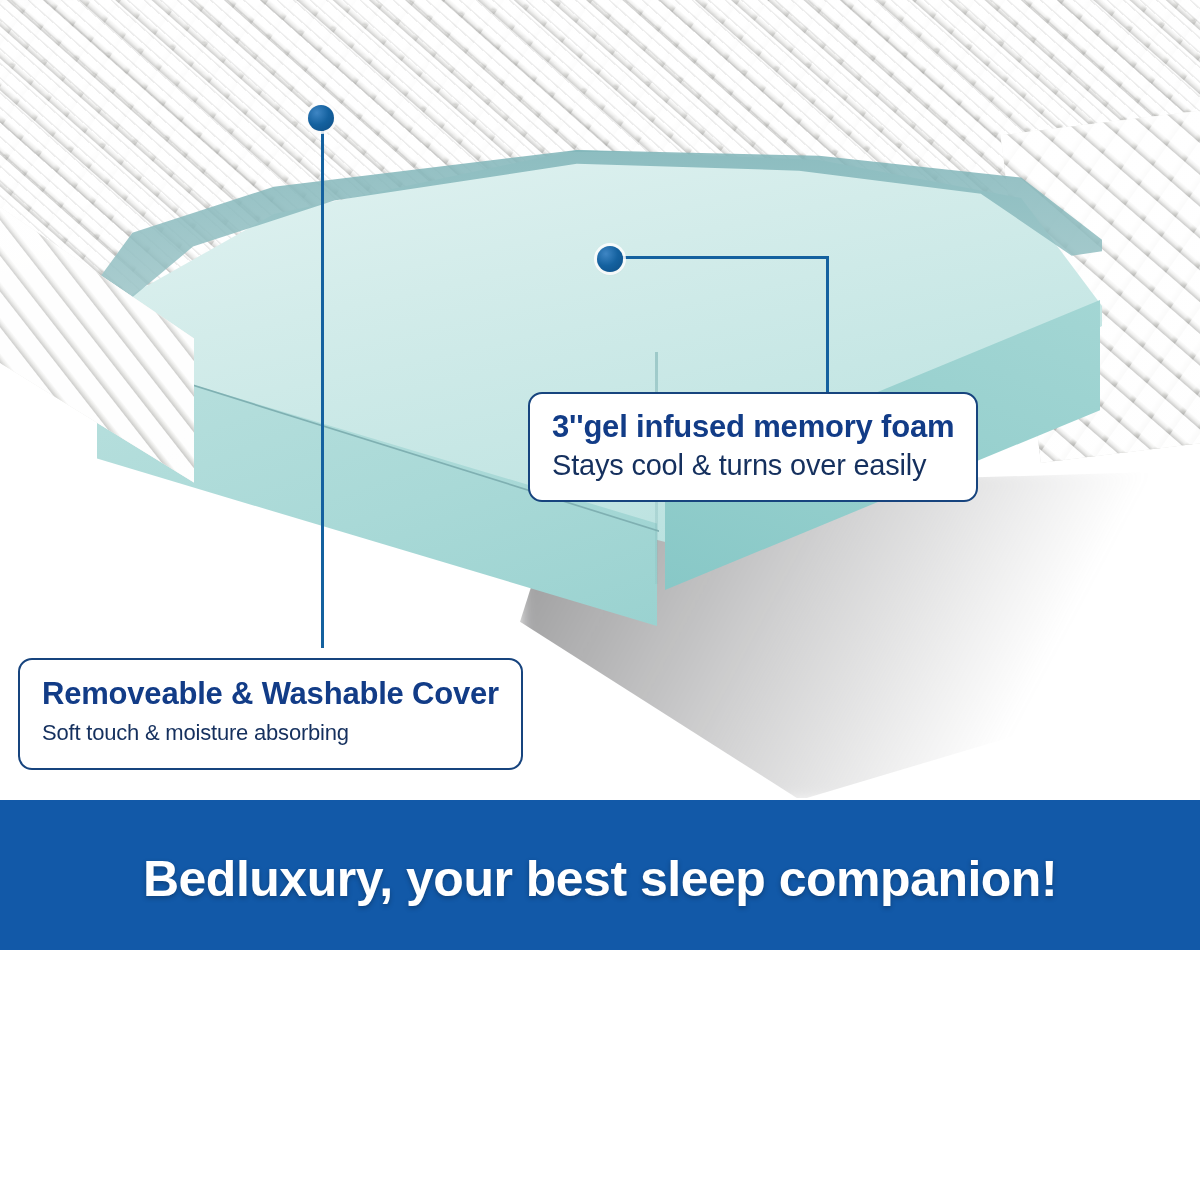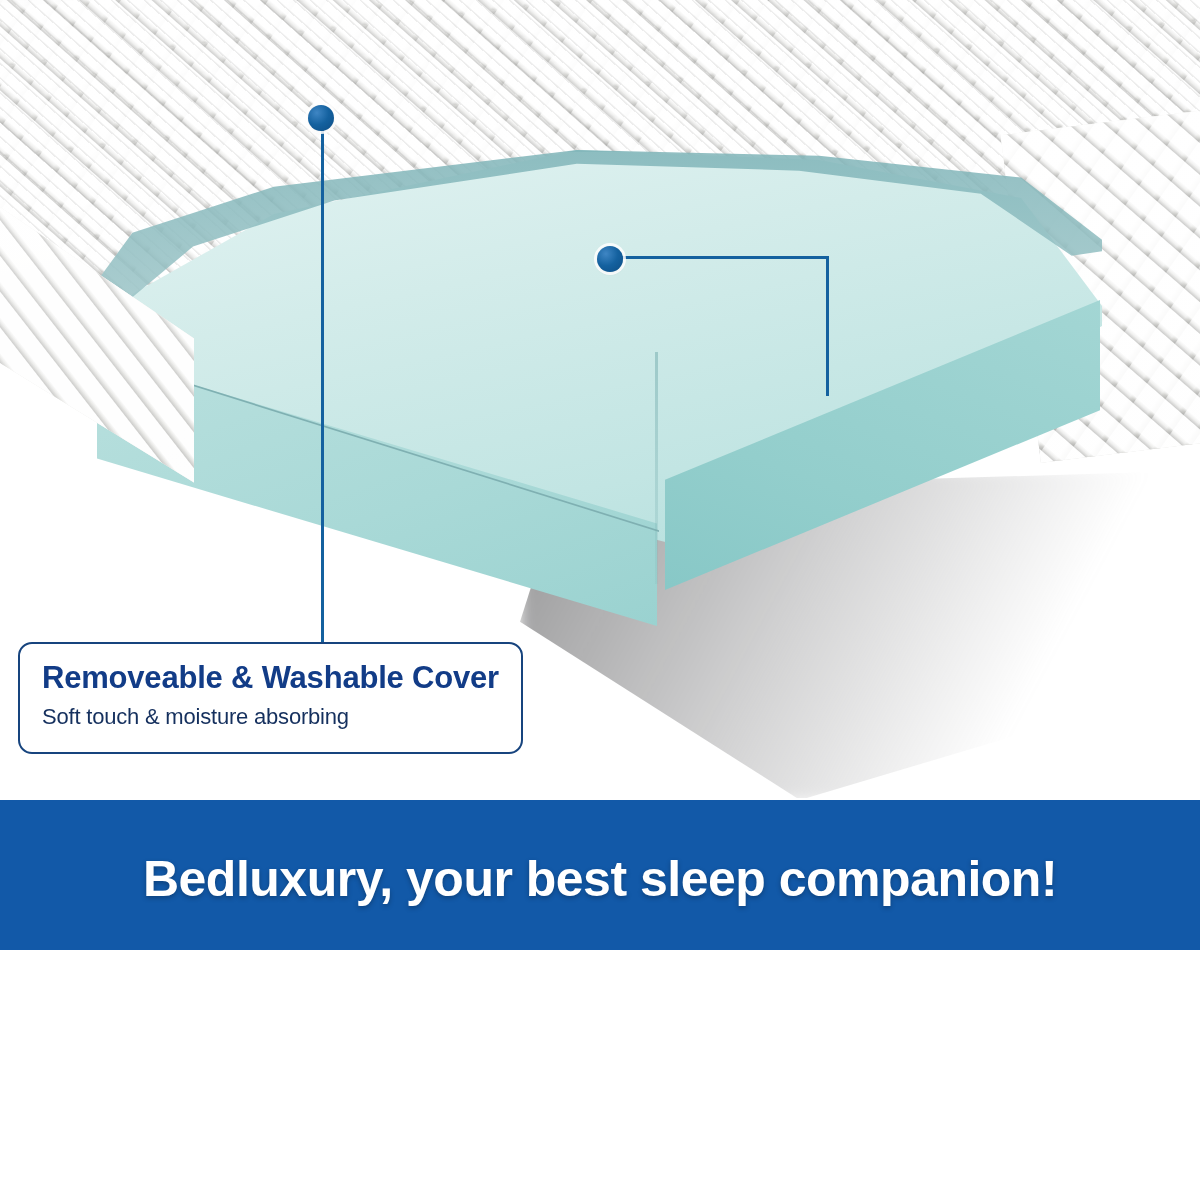--- a/index.html
+++ b/index.html
@@ -146,21 +146,21 @@
   .callout .c-title {
     font-weight: bold; color: #123c87; letter-spacing: -0.2px;
     white-space: nowrap;
   }
   .callout .c-sub {
     color: #15305e; letter-spacing: -0.2px; white-space: nowrap;
   }
   #callout-foam { left: 528px; top: 392px; }
   #callout-foam .c-title { font-size: 31px; line-height: 38px; }
   #callout-foam .c-sub   { font-size: 29px; line-height: 38px; }
-  #callout-cover { left: 18px; top: 642px; }
+  #callout-cover { left: 18px; top: 658px; }
   #callout-cover .c-title { font-size: 31px; line-height: 39px; }
   #callout-cover .c-sub   { font-size: 22px; line-height: 39px; }
 
   
   .banner {
     position: absolute; left: 0; top: 800px; width: 1200px; height: 158px;
     background: #1259A8; display: flex; align-items: center; justify-content: center;
   }
   .banner-text {
     color: #ffffff; font-weight: bold; font-size: 50px; letter-spacing: -0.5px;
@@ -195,20 +195,24 @@
 
     <div class="cover-flap"></div>
 
     <div class="leader" style="left:321px; top:126px; width:3px; height:522px;"></div>
     <div class="dot" style="left:308px; top:105px;"></div>
 
     <div class="leader" style="left:615px; top:256px; width:214px; height:3px;"></div>
     <div class="leader" style="left:826px; top:256px; width:3px; height:140px;"></div>
     <div class="dot" style="left:597px; top:246px;"></div>
 
+    <div class="callout" id="callout-foam">
+      <div class="c-title">3''gel infused memory foam</div>
+      <div class="c-sub">Stays cool &amp; turns over easily</div>
+    </div>
 
     <div class="callout" id="callout-cover">
       <div class="c-title">Removeable &amp; Washable Cover</div>
       <div class="c-sub">Soft touch &amp; moisture absorbing</div>
     </div>
   </div>
 
   <div class="banner">
     <div class="banner-text">Bedluxury, your best sleep companion!</div>
   </div>

